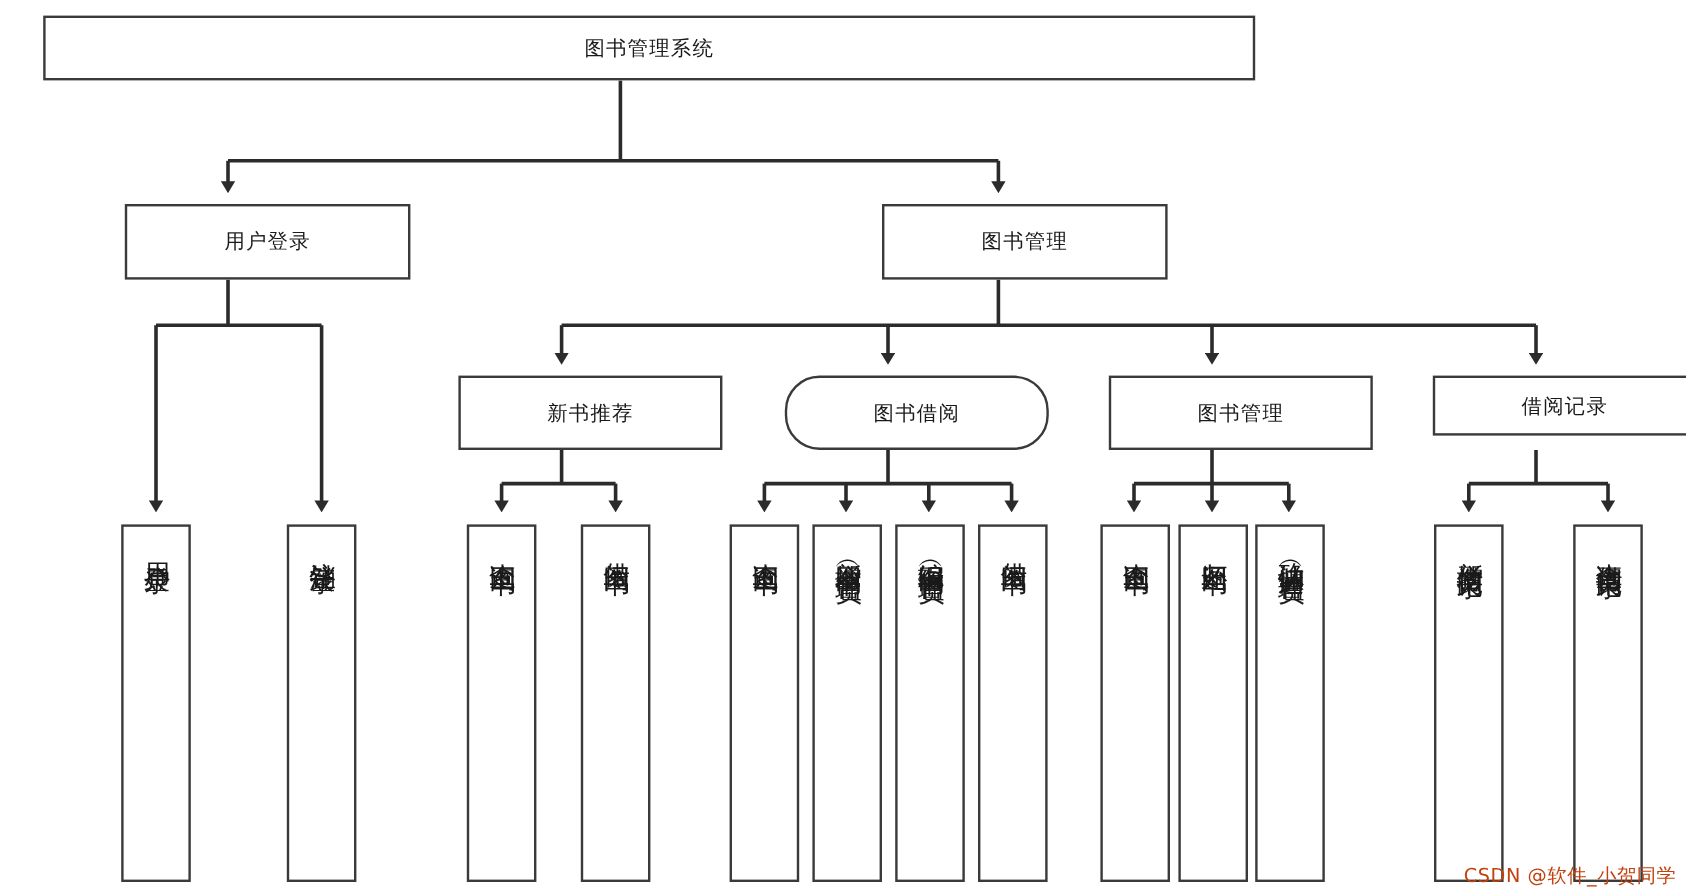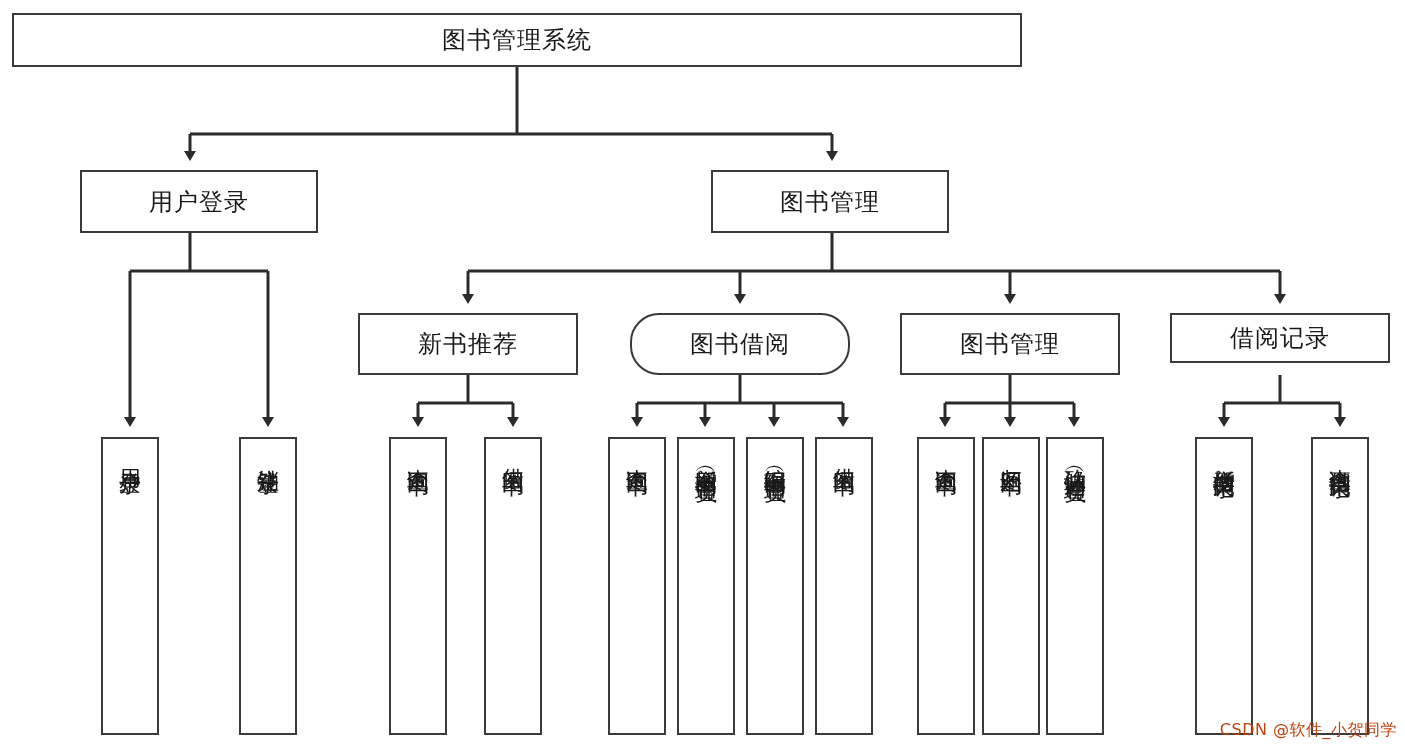--- a/index.html
+++ b/index.html
@@ -21,22 +21,23 @@
     position: absolute;
     box-sizing: border-box;
     border: 2px solid #3a3a3a;
     background: #ffffff;
     display: flex;
     align-items: center;
     justify-content: center;
     color: #1a1a1a;
   }
   .node.horiz {
-    font-size: 24px;
+    font-size: 17px;
     letter-spacing: 1px;
+    margin-left: 24px;
   }
   .node.vert {
     writing-mode: vertical-rl;
     text-orientation: upright;
     font-size: 22px;
     line-height: 1.18;
     letter-spacing: 2px;
     padding-top: 12px;
     justify-content: flex-start;
     align-items: center;

